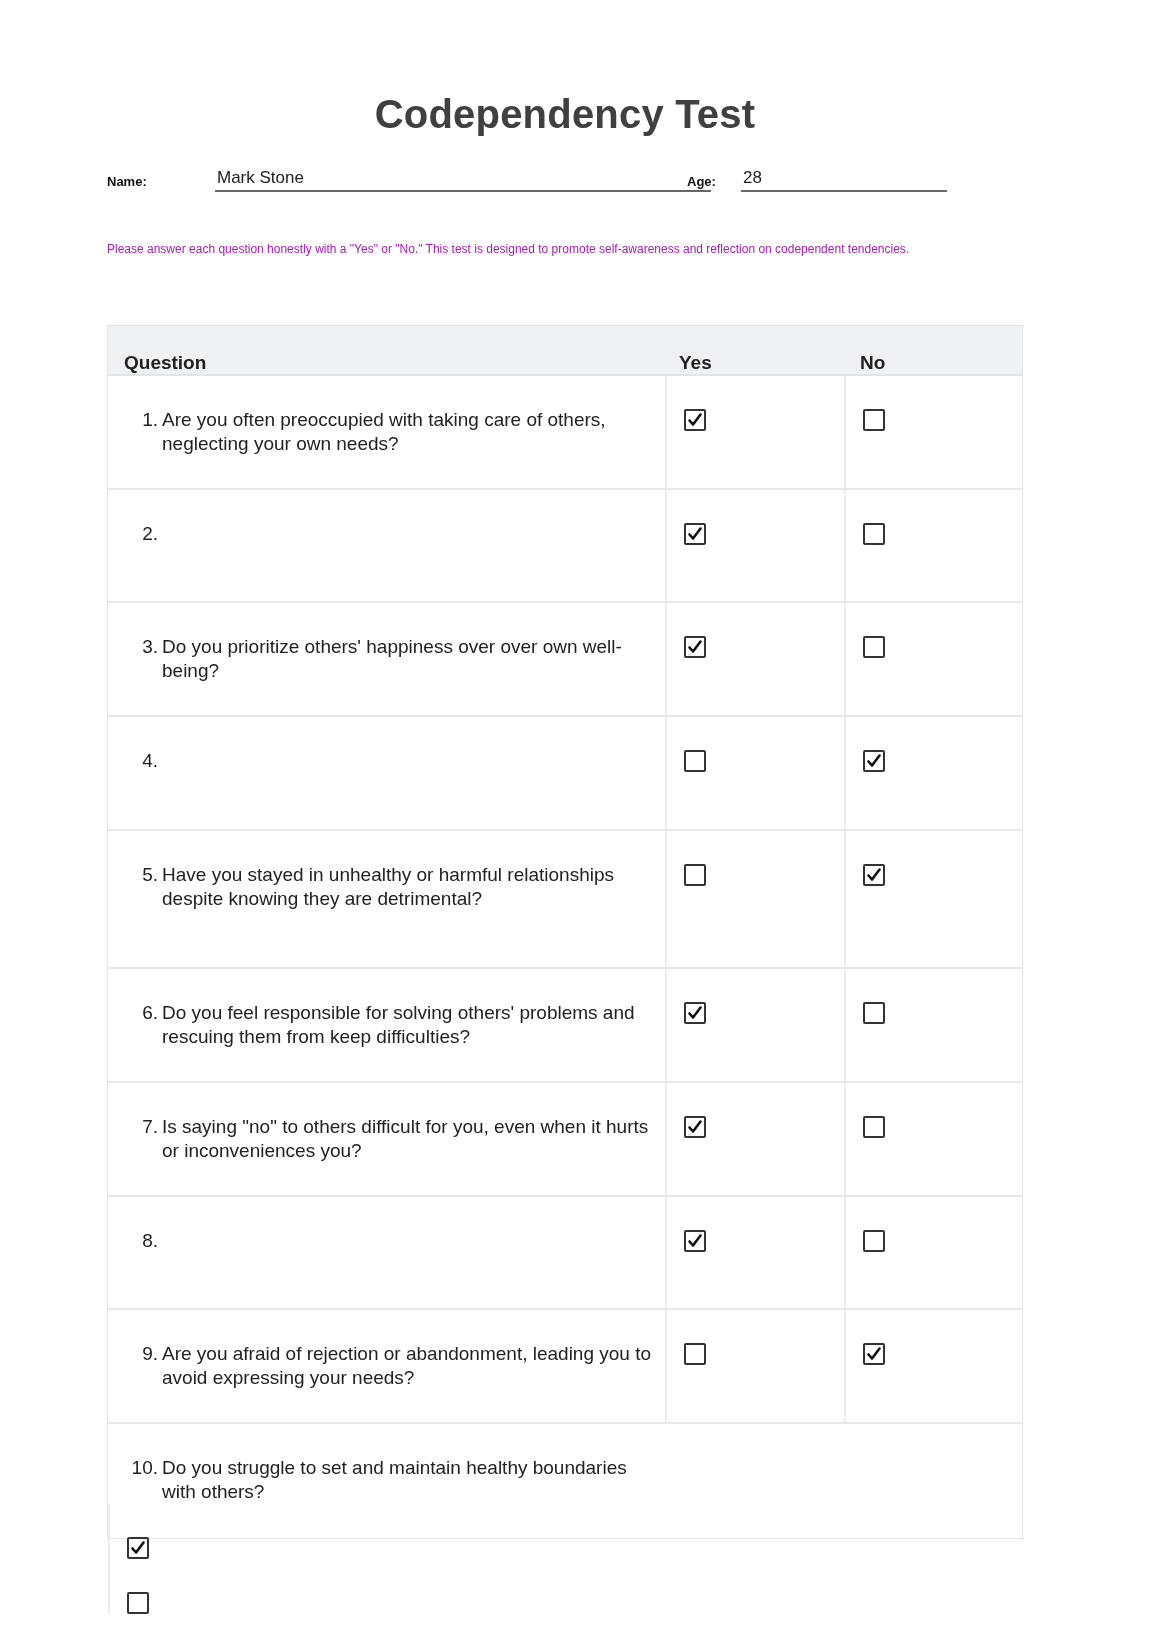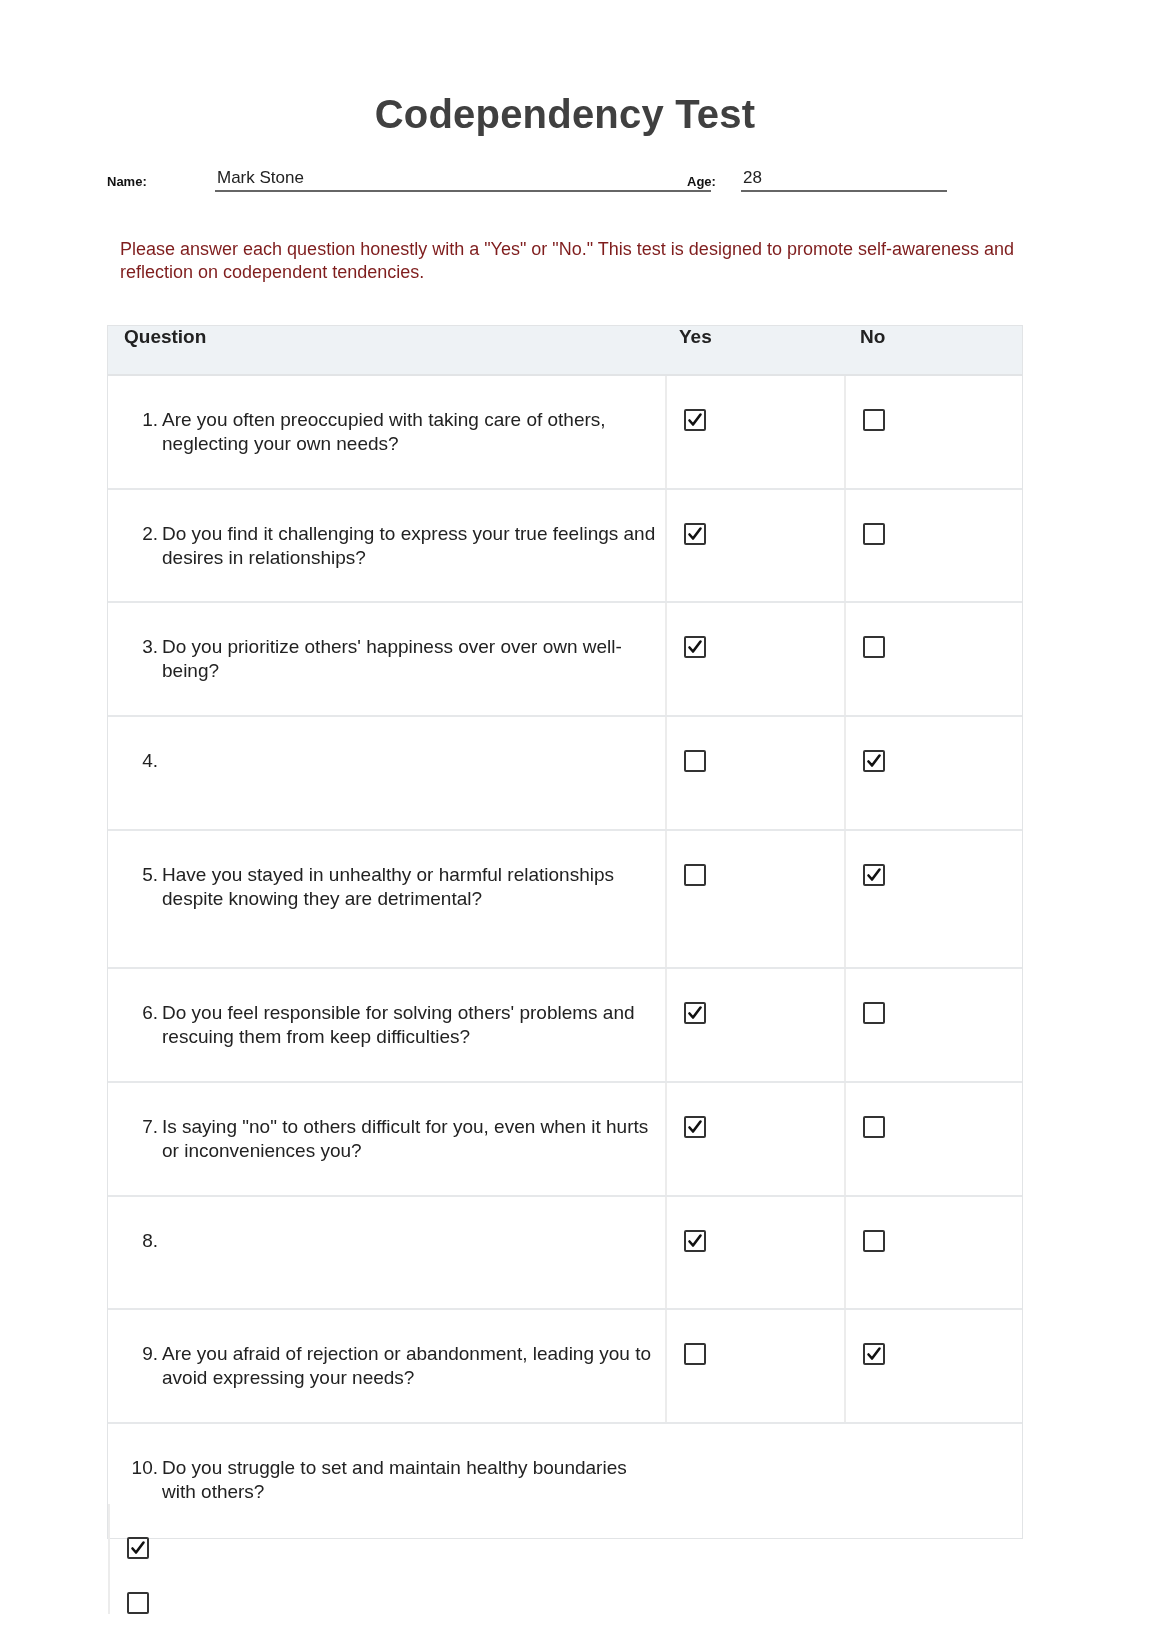--- a/index.html
+++ b/index.html
@@ -1,23 +1,23 @@
 <!DOCTYPE html>
 <html><head>
 <meta charset="utf-8">
 <style>
   html, body { margin: 0; padding: 0; background: #ffffff; }
   body { width: 1176px; height: 1630px; position: relative; font-family: "Liberation Sans", sans-serif; color: #1a1a1a; overflow: hidden; }
   .title { position: absolute; left: 0; width: 1130px; top: 92px; text-align: center; font-size: 40px; font-weight: bold; color: #404040; letter-spacing: 0.2px; }
   .field-row { position: absolute; top: 168px; left: 107px; width: 900px; height: 30px; }
   .field-label { position: absolute; top: 6px; font-size: 13px; font-weight: bold; color: #111; }
   .field-value { position: absolute; top: 0; font-size: 17px; color: #222; border-bottom: 2px solid #666; height: 24px; padding-left: 2px; box-sizing: border-box; }
-  .intro { position: absolute; top: 238px; left: 120px; width: 920px; font-size: 18px; line-height: 23px; color: #7f1d1d; }
+  .intro { position: absolute; top: 238px; left: 107px; width: 920px; font-size: 12px; line-height: 23px; color: #a21caf; }
   .table { position: absolute; top: 325px; left: 107px; width: 916px; border: 1px solid #e2e4e6; box-sizing: border-box; }
-  .thead { display: flex; height: 48px; background: #eef2f5; border-bottom: 2px solid #e2e4e6; align-items: flex-start; }
+  .thead { display: flex; height: 48px; background: #eef2f5; border-bottom: 2px solid #e2e4e6; align-items: flex-end; }
   .th { font-size: 19px; font-weight: bold; color: #222; }
   .col-q { width: 557px; box-sizing: border-box; }
   .col-y { width: 179px; box-sizing: border-box; border-left: 2px solid #ececec; }
   .col-n { flex: 1; box-sizing: border-box; border-left: 2px solid #ececec; }
   .thead .col-q { padding-left: 16px; }
   .thead .col-y, .thead .col-n { padding-left: 14px; border-left: none; }
   .thead .col-n { padding-left: 16px; }
   .row { display: flex; border-bottom: 2px solid #e6e8ea; box-sizing: border-box; }
   .row:last-child { border-bottom: none; flex-direction: column; }
   .row .col-q, .row .col-y, .row .col-n { padding-top: 32px; }
@@ -64,21 +64,20 @@
           </div>
     </div>
     <div class="col-n">
       <div class="cb" aria-checked="false"></div>
     </div>
   </div>
       <div class="row" style="height: 113px;">
     <div class="col-q">
       <div class="q">
         <span class="q-num">2.</span>
-        <span class="q-text">Do you find it challenging to express your true feelings and desires in relationships?</span>
       </div>
     </div>
     <div class="col-y">
       <div class="cb" aria-checked="true">
             <svg width="16" height="16" viewBox="0 0 16 16">
               <path d="M2.5 8.5 L6 12.5 L13.5 2.5" fill="none" stroke="#111" stroke-width="2.6" stroke-linecap="round" stroke-linejoin="round"></path>
             </svg>
           </div>
     </div>
     <div class="col-n">

